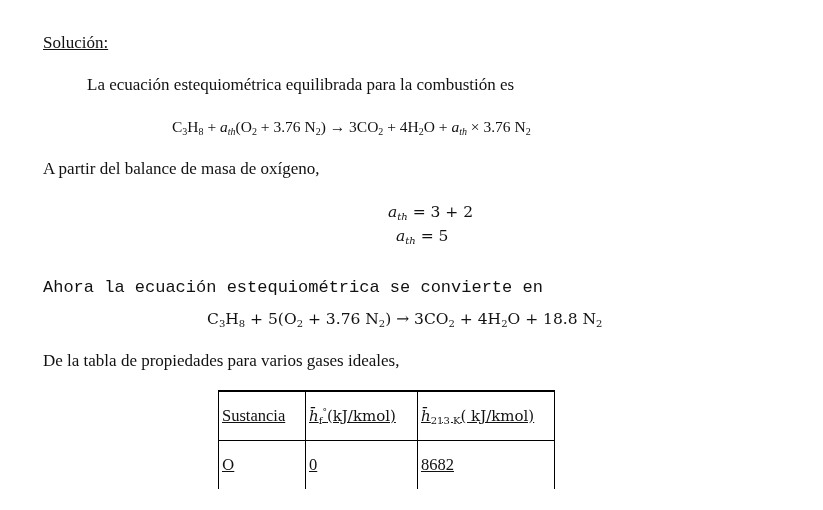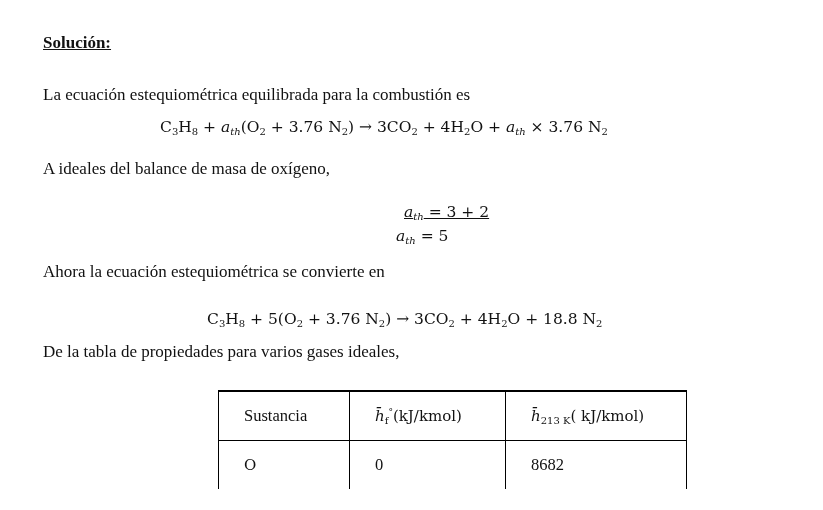--- a/index.html
+++ b/index.html
@@ -1,58 +1,58 @@
 <!DOCTYPE html>
 <html><head>
 <meta charset="utf-8">
 <style>
   html, body { margin: 0; padding: 0; background: #ffffff; }
   body { width: 823px; height: 510px; overflow: hidden; position: relative;
          font-family: "Liberation Serif", "DejaVu Serif", serif; color: #111; }
   .p { position: absolute; left: 43px; font-size: 17px; white-space: nowrap; }
-  .title { top: 33px; font-weight: bold; text-decoration: underline; font-size: 17px; }
+  .title { top: 33px; font-weight: normal; text-decoration: underline; font-size: 17px; }
   .math { position: absolute; font-family: "DejaVu Serif", "Liberation Serif", serif; font-size: 15.5px; white-space: nowrap; }
   .math sub { font-size: 10px; vertical-align: -3px; }
   .math i { font-style: italic; }
   table { position: absolute; left: 218px; top: 390px; border-collapse: collapse; font-size: 16.5px; }
-  td { border-left: 1.5px solid #000; border-right: 1.5px solid #000; padding: 0 25px; height: 48px; vertical-align: middle; white-space: nowrap; }
+  td { border-left: 1.5px solid #000; border-right: 1.5px solid #000; padding: 0 3px; height: 48px; vertical-align: middle; white-space: nowrap; text-decoration: underline; }
   tr.head td { border-top: 2px solid #000; border-bottom: 1.5px solid #000; }
   td.c1 { width: 80px; }
   td.c2 { width: 105px; }
   td.c3 { width: 130px; }
   .mono { font-family: "DejaVu Serif", serif; font-size: 15px; }
   .mono sub { font-size: 10px; vertical-align: -3px; }
 </style>
 </head>
 <body>
 
 <div class="p title">Solución:</div>
 
-<div class="p" style="top:85px;">La ecuación estequiométrica equilibrada para la combustión es</div>
+<div class="p" style="top:75px;margin-left:44px;">La ecuación estequiométrica equilibrada para la combustión es</div>
 
-<div class="math" style="left:160px; top:118px;">
+<div class="math" style="left:172px; top:118px;font-family:Liberation Serif, serif;">
   C<sub>3</sub>H<sub>8</sub> + <i>a<sub>th</sub></i>(O<sub>2</sub> + 3.76 N<sub>2</sub>) → 3CO<sub>2</sub> + 4H<sub>2</sub>O + <i>a<sub>th</sub></i> × 3.76 N<sub>2</sub>
 </div>
 
-<div class="p" style="top:159px;">A ideales del balance de masa de oxígeno,</div>
+<div class="p" style="top:159px;">A partir del balance de masa de oxígeno,</div>
 
-<div class="math" style="left:404px; top:203px;text-decoration:underline;">
+<div class="math" style="left:388px; top:203px;">
   <i>a<sub>th</sub></i> = 3 + 2
 </div>
 <div class="math" style="left:380px; top:227px;margin-left:16px;">
   <i>a<sub>th</sub></i> = 5
 </div>
 
-<div class="p" style="top:262px;">Ahora la ecuación estequiométrica se convierte en</div>
+<div class="p" style="top:278px;font-family:Liberation Mono, monospace;">Ahora la ecuación estequiométrica se convierte en</div>
 
 <div class="math" style="left:207px; top:310px;">
   C<sub>3</sub>H<sub>8</sub> + 5(O<sub>2</sub> + 3.76 N<sub>2</sub>) → 3CO<sub>2</sub> + 4H<sub>2</sub>O + 18.8 N<sub>2</sub>
 </div>
 
-<div class="p" style="top:342px;">De la tabla de propiedades para varios gases ideales,</div>
+<div class="p" style="top:351px;">De la tabla de propiedades para varios gases ideales,</div>
 
 <table>
   <tbody>
       <tr class="head">
     <td class="c1">Sustancia</td>
     <td class="c2 mono"><i>h̄</i><sub>f</sub><sup style="font-size:9px">°</sup>(kJ/kmol)</td>
     <td class="c3 mono"><i>h̄</i><sub>213 K</sub>( kJ/kmol)</td>
   </tr>
   <tr>
     <td class="c1 mono">O</td>

